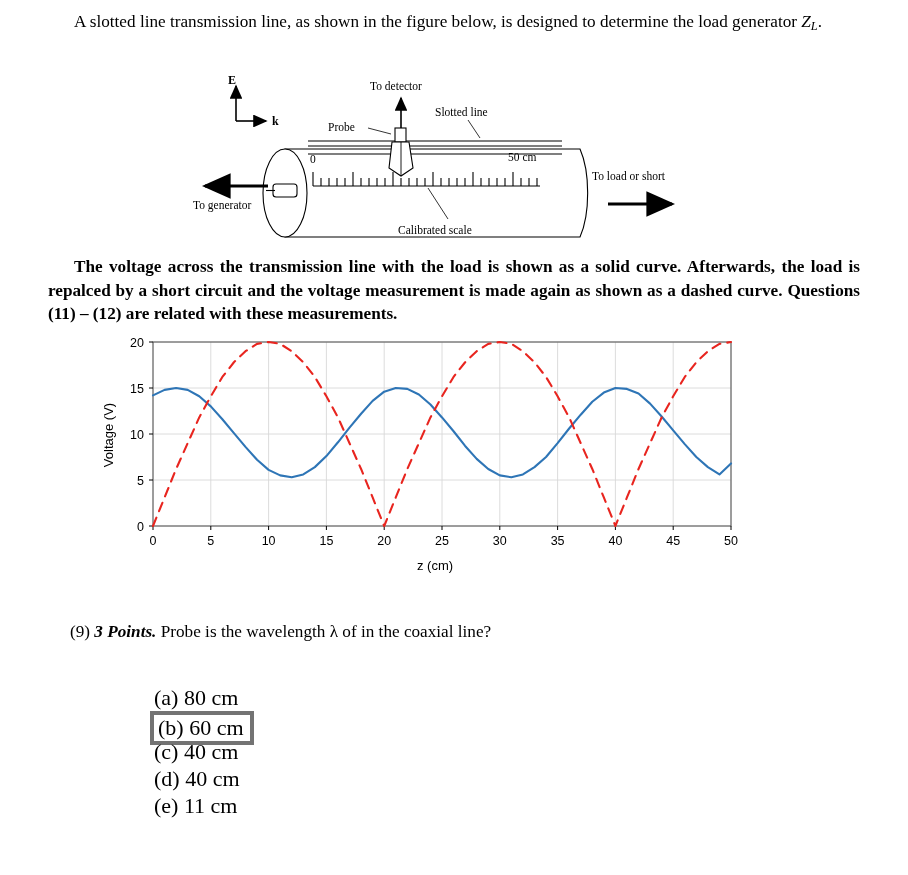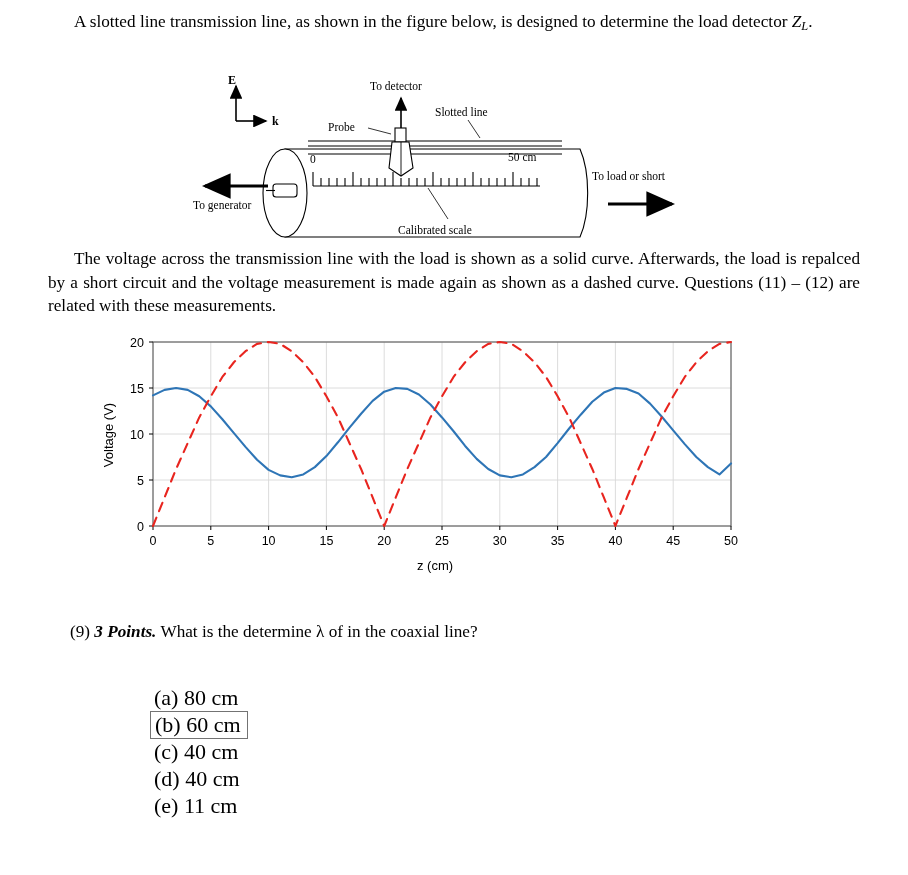--- a/index.html
+++ b/index.html
@@ -30,22 +30,23 @@
 
   #intro-para {
     position: absolute;
     left: 48px;
     top: 10px;
     width: 812px;
   }
   #mid-para {
     position: absolute;
     left: 48px;
-    top: 247px;
+    top: 255px;
     width: 812px;
+    font-weight: bold;
   }
 
   .var-it { font-style: italic; }
   .sub { font-size: 0.72em; vertical-align: -0.28em; font-style: italic;}
 
   
   #figure-slotted-line {
     position: absolute;
     left: 180px;
     top: 76px;
@@ -78,21 +79,21 @@
     top: 684px;
     font-size: 22px;
     line-height: 1.0;
   }
   .option {
     padding: 3px 6px 3px 4px;
     display: inline-block;
   }
   .option-row { height: 27px; }
   .option.boxed {
-    border: 1px solid #737373;
+    border: 4px solid #737373;
     padding: 2px 6px 2px 4px;
   }
   #q12 {
     position: absolute;
     left: 70px;
     top: 845px;
     width: 800px;
     font-size: 17.2px;
   }
   .bold-it { font-weight: bold; font-style: italic; text-align: right; }
@@ -117,21 +118,21 @@
     font-size: 12.5px;
     fill: #000;
   }
 </style>
 </head>
 <body>
 
 <div class="page">
 
   <p class="para indent" id="intro-para">
-    <span>A slotted line transmission line, as shown in the figure below, is designed to determine the load detector </span><span class="var-it">Z</span><span class="sub">L</span><span>.</span>
+    <span>A slotted line transmission line, as shown in the figure below, is designed to determine the load generator </span><span class="var-it">Z</span><span class="sub">L</span><span>.</span>
   </p>
 
   <div id="figure-slotted-line">
     <svg width="540" height="170" viewBox="0 0 540 170" xmlns="http://www.w3.org/2000/svg">
       <defs>
         <marker id="arrowhead" markerWidth="7" markerHeight="6" refX="6" refY="3" orient="auto">
           <polygon points="0 0, 7 3, 0 6" fill="#000"></polygon>
         </marker>
         <marker id="arrowheadBig" markerWidth="9" markerHeight="8" refX="8" refY="4" orient="auto">
           <polygon points="0 0, 9 4, 0 8" fill="#000"></polygon>
@@ -279,21 +280,21 @@
           <text x="49" y="16.5" text-anchor="end" class="tick-label">20</text>
         </g>
       <text class="axis-label" id="chart-xlabel" x="340" y="240" text-anchor="middle">z (cm)</text>
       <text class="axis-label" id="chart-ylabel" x="18" y="105" transform="rotate(-90 18 105)" text-anchor="middle">Voltage (V)</text>
     </svg>
   </div>
 
   <div id="q11">
     <span>(9)</span>
     <span class="bold-it">3 Points.</span>
-    <span>What is the determine λ of in the coaxial line?</span>
+    <span>Probe is the wavelength λ of in the coaxial line?</span>
   </div>
 
   <div id="q11-options">
     <div class="option-row">
       <span class="option">(a) 80 cm</span>
     </div>
     <div class="option-row">
       <span class="option boxed">(b) 60 cm</span>
     </div>
     <div class="option-row">

